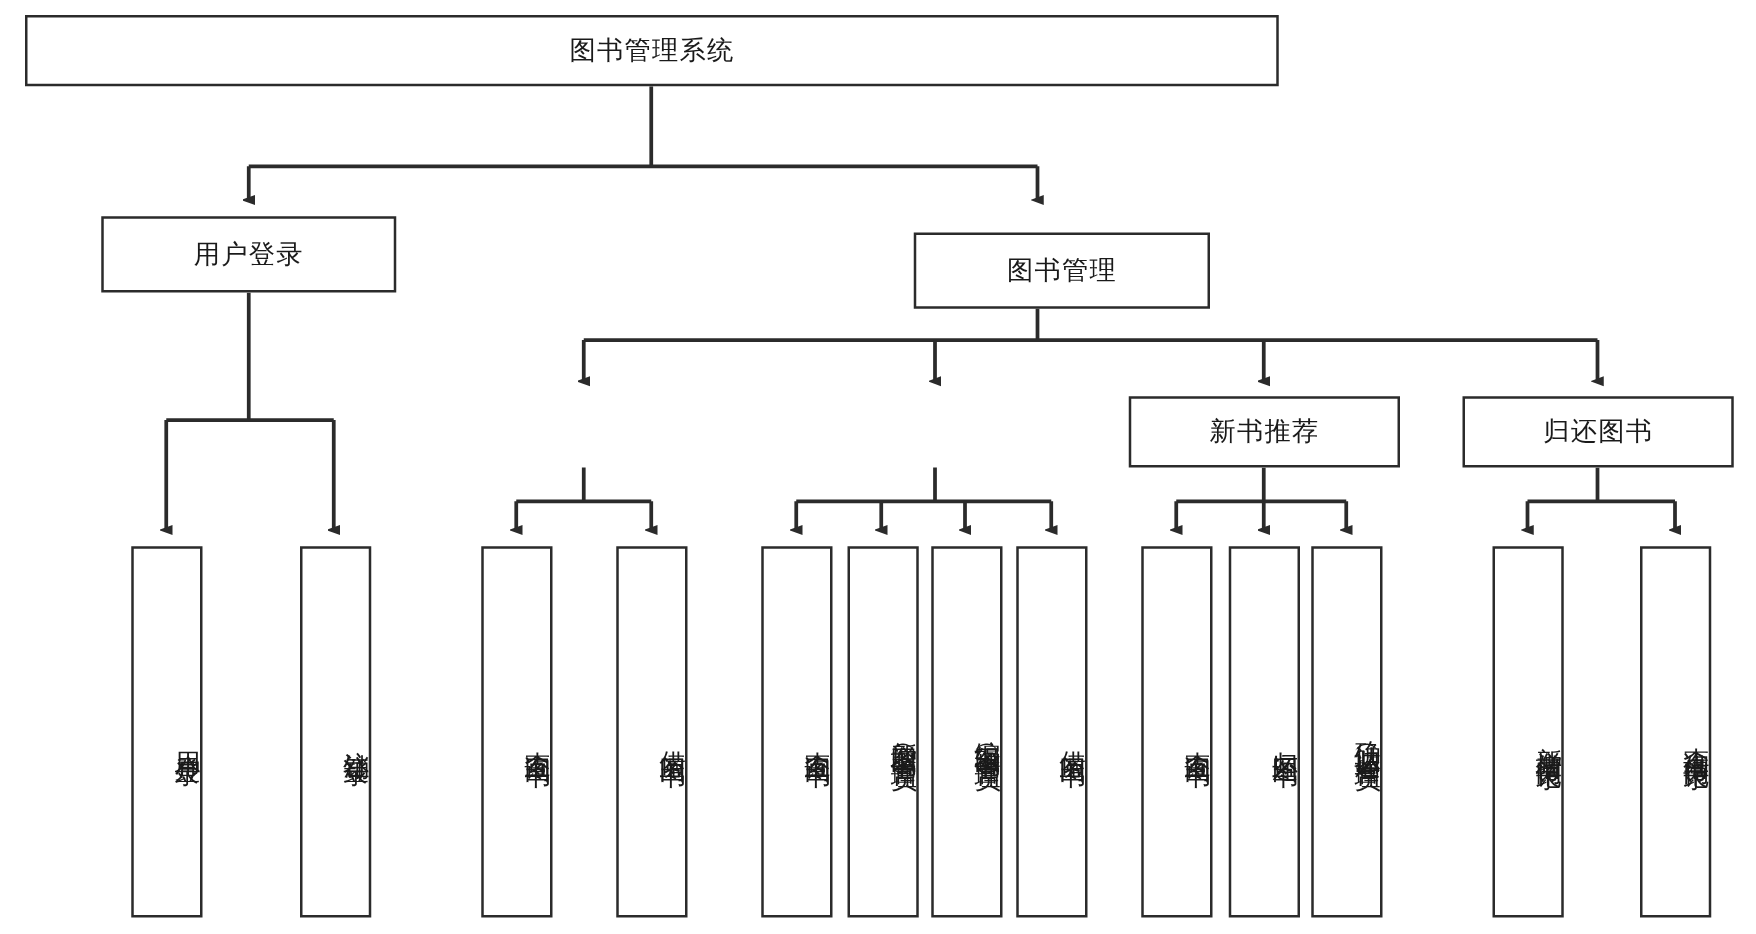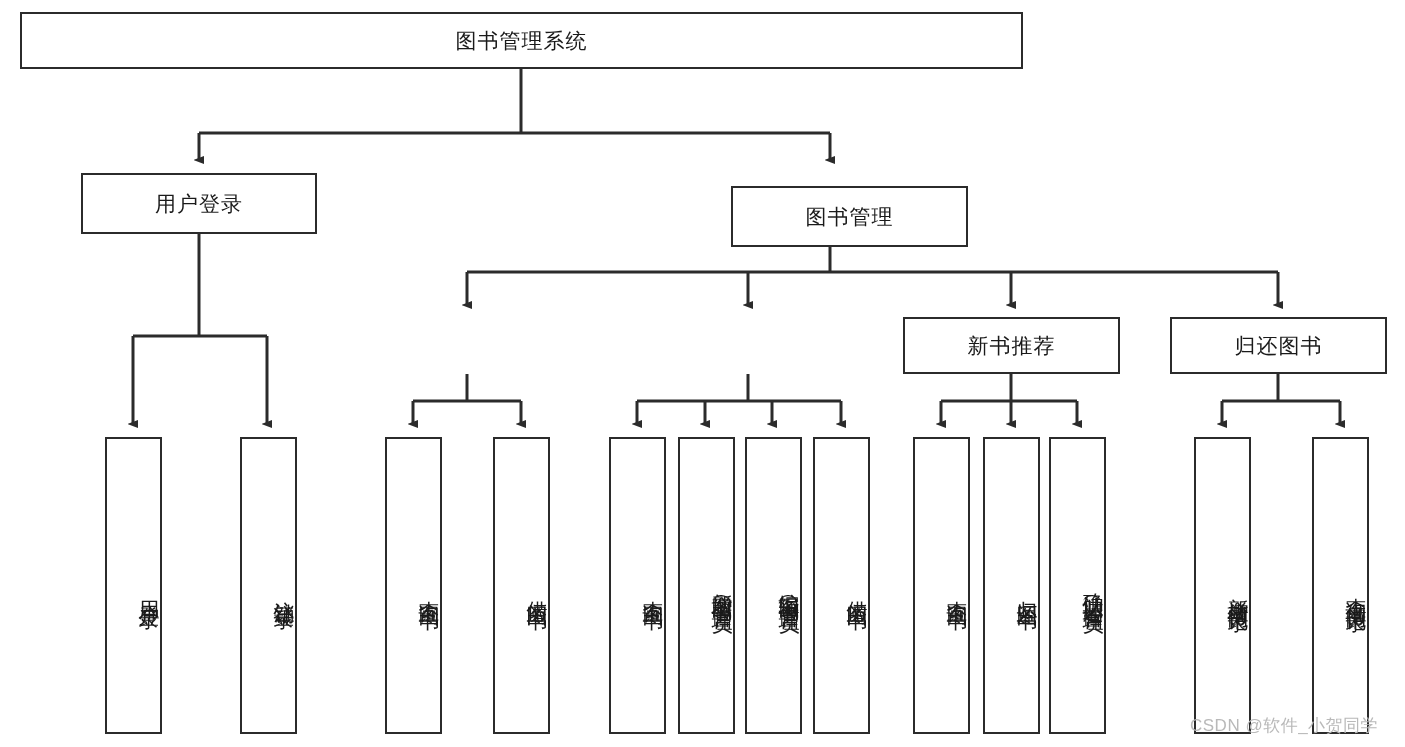--- a/index.html
+++ b/index.html
@@ -175,15 +175,14 @@
     <span>确认归还（管理员）</span>
   </div>
 
   <div class="node vert" style="left:1194px; top:437px; width:57px; height:297px;">
     <span>新增借阅记录</span>
   </div>
   <div class="node vert" style="left:1312px; top:437px; width:57px; height:297px;">
     <span>查询借阅记录</span>
   </div>
 
-  <div class="watermark" style="left:1190px; top:714px;">CSDN @软件_小贺同学</div>
 
 </div>
 
 </body></html>

